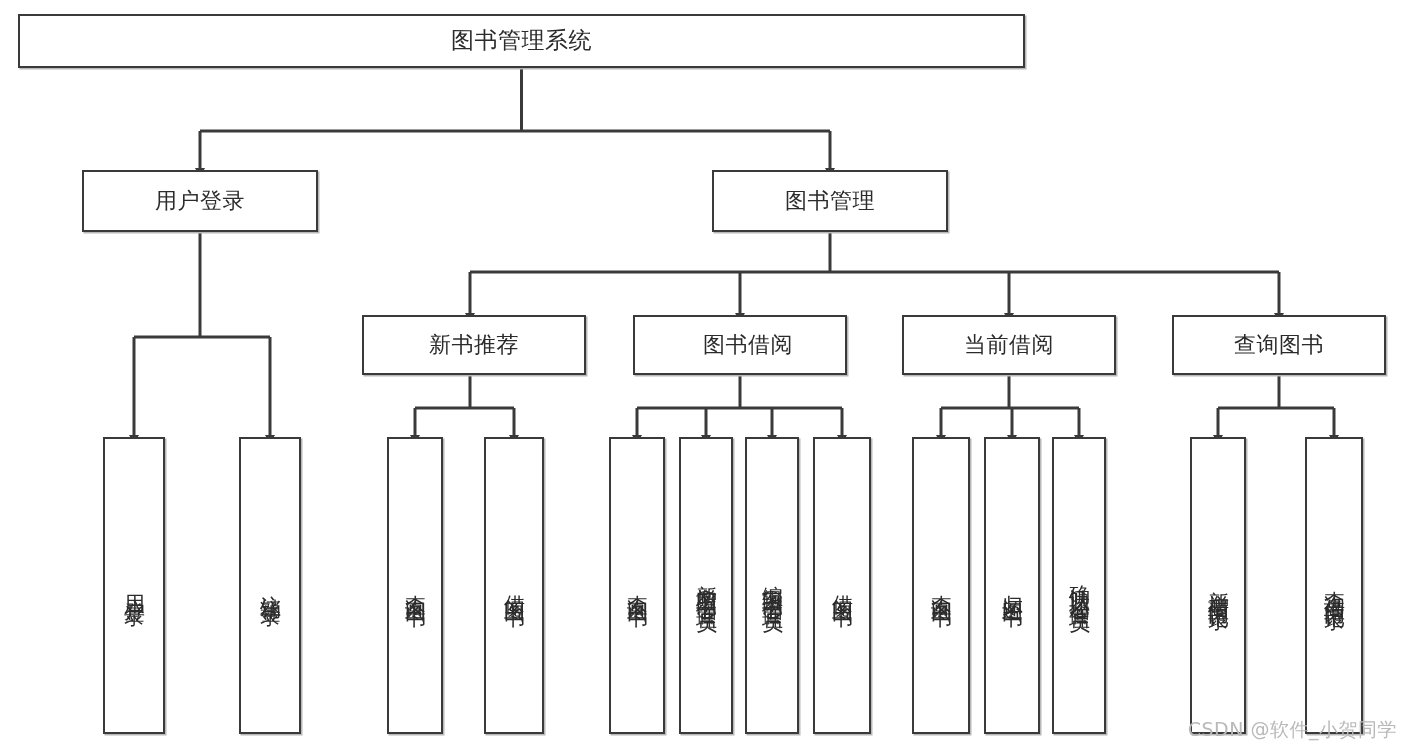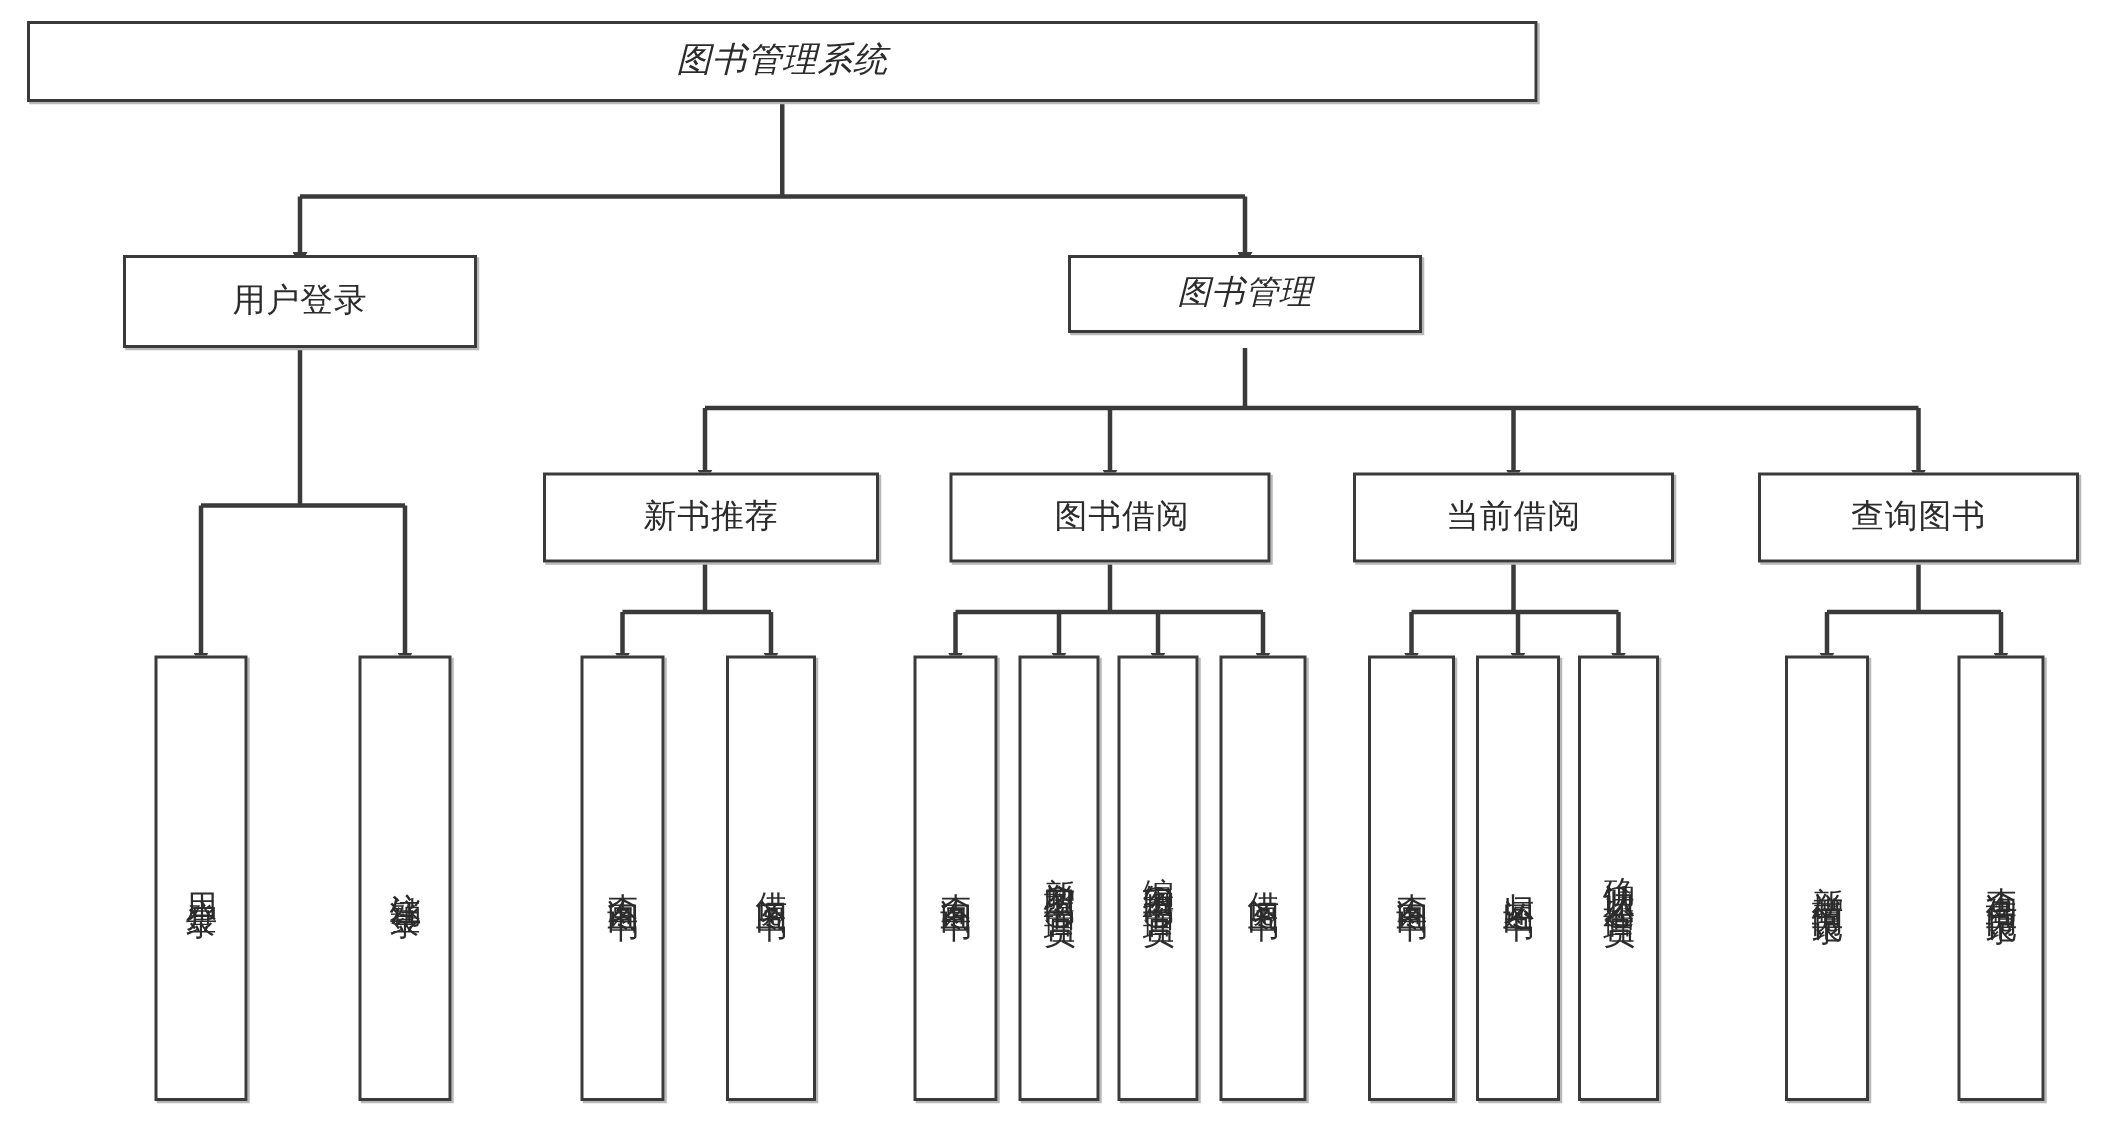--- a/index.html
+++ b/index.html
@@ -109,27 +109,27 @@
         <line x1="1012" y1="408" x2="1012" y2="436" stroke="#3a3a3a" stroke-width="3" marker-end="url(#arrowhead)"></line>
         <line x1="1079" y1="408" x2="1079" y2="436" stroke="#3a3a3a" stroke-width="3" marker-end="url(#arrowhead)"></line>
         <line x1="1279" y1="375" x2="1279" y2="408" stroke="#3a3a3a" stroke-width="3"></line>
         <line x1="1218" y1="408" x2="1334" y2="408" stroke="#3a3a3a" stroke-width="3"></line>
         <line x1="1218" y1="408" x2="1218" y2="436" stroke="#3a3a3a" stroke-width="3" marker-end="url(#arrowhead)"></line>
         <line x1="1334" y1="408" x2="1334" y2="436" stroke="#3a3a3a" stroke-width="3" marker-end="url(#arrowhead)"></line>
       </g>
   </svg>
 
   <div id="node-layer">
-      <div class="node-box root" style="left: 18px; top: 14px; width: 1007px; height: 54px; font-style: italic;">
+      <div class="node-box root" style="left: 18px; top: 14px; width: 1007px; height: 54px;">
         <span class="node-label">图书管理系统</span>
       </div>
       <div class="node-box branch" style="left: 82px; top: 170px; width: 236px; height: 62px;">
         <span class="node-label">用户登录</span>
       </div>
-      <div class="node-box branch" style="left: 712px; top: 170px; width: 236px; height: 52px; font-style: italic;">
+      <div class="node-box branch" style="left: 712px; top: 170px; width: 236px; height: 62px;">
         <span class="node-label">图书管理</span>
       </div>
       <div class="node-box branch" style="left: 362px; top: 315px; width: 224px; height: 60px;">
         <span class="node-label">新书推荐</span>
       </div>
       <div class="node-box branch" style="left: 633px; top: 315px; width: 214px; height: 60px; padding-left: 16px;">
         <span class="node-label">图书借阅</span>
       </div>
       <div class="node-box branch" style="left: 902px; top: 315px; width: 214px; height: 60px;">
         <span class="node-label">当前借阅</span>
@@ -171,14 +171,15 @@
         <span class="node-label">确认归还（管理员）</span>
       </div>
       <div class="node-box leaf" style="left: 1190px; top: 437px; width: 56px; height: 297px;">
         <span class="node-label">新增借阅记录</span>
       </div>
       <div class="node-box leaf" style="left: 1305px; top: 437px; width: 58px; height: 297px;">
         <span class="node-label">查询借阅记录</span>
       </div>
     </div>
 
+  <div class="watermark">CSDN @软件_小贺同学</div>
 
 </div>
 
 </body></html>

